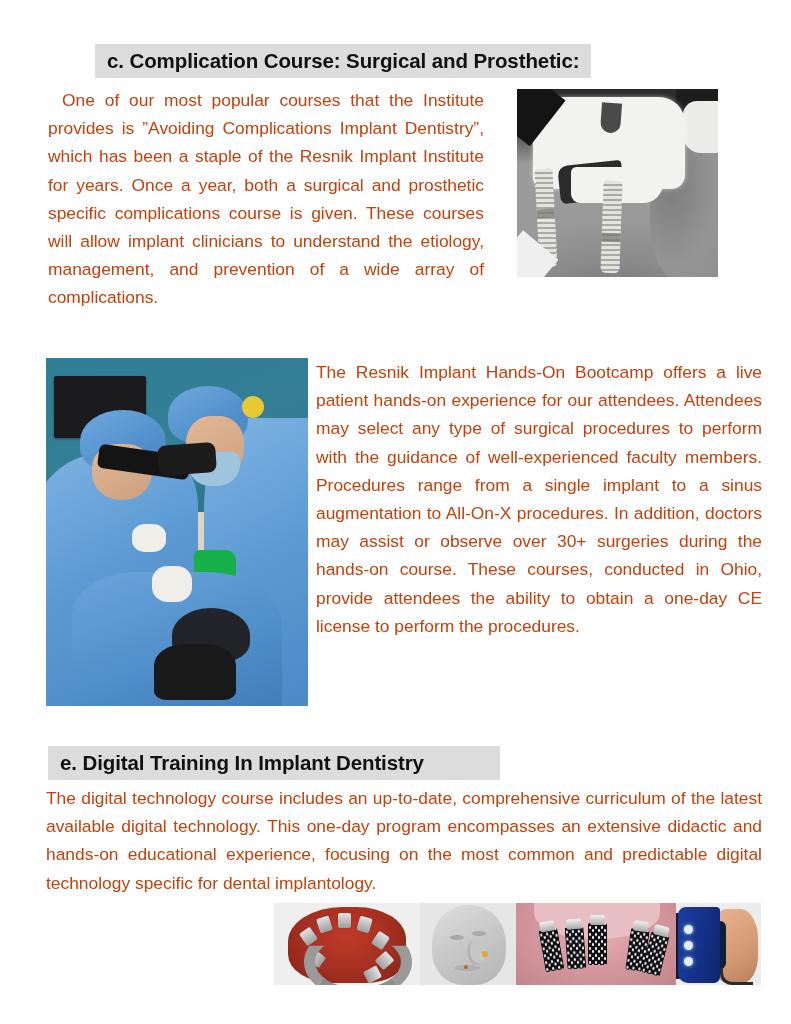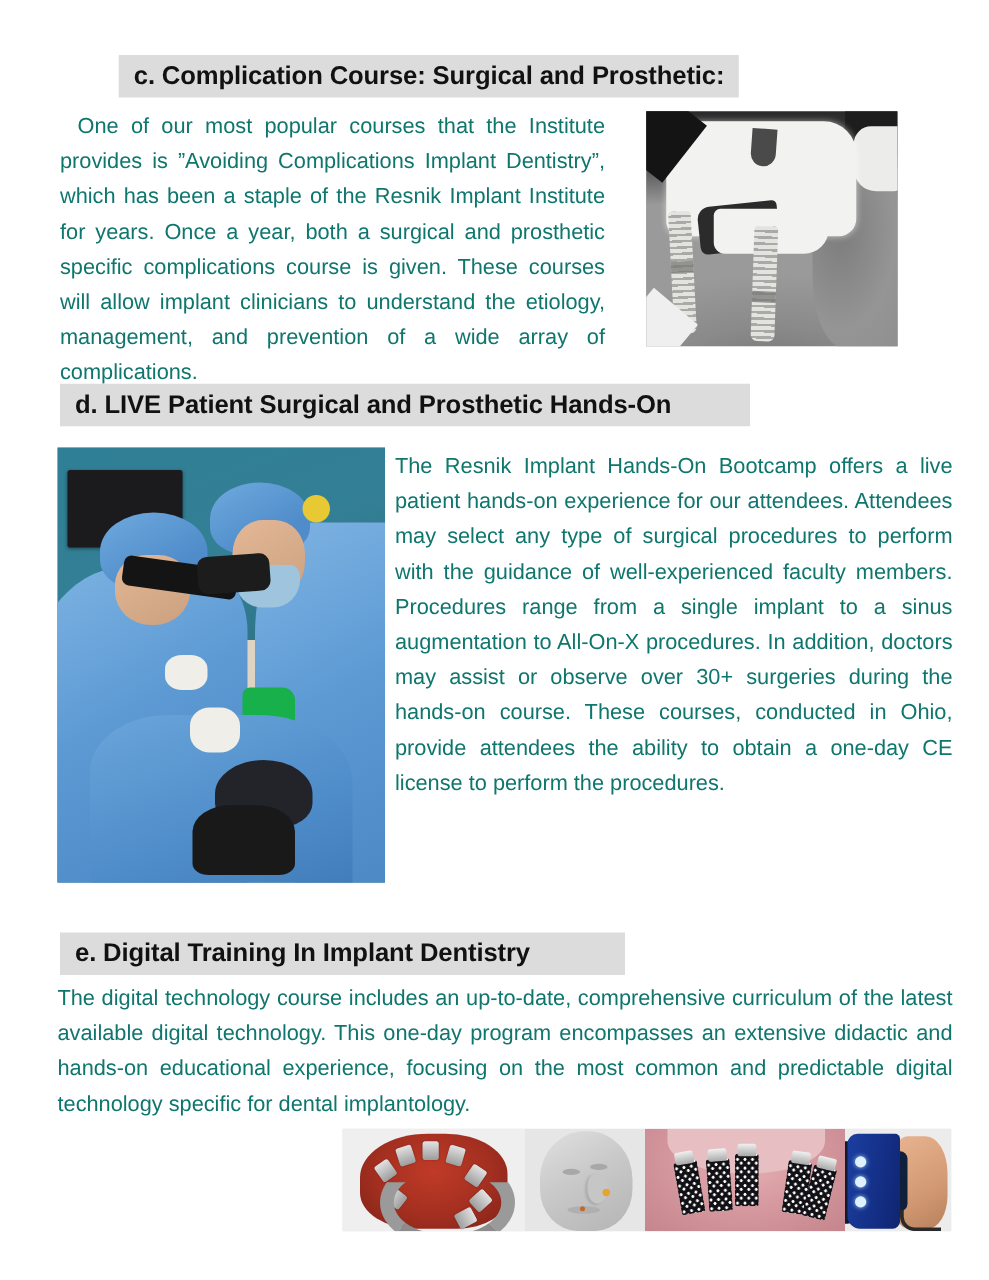--- a/index.html
+++ b/index.html
@@ -40,21 +40,21 @@
   }
   #heading-c { left: 48px; top: 44px;  width: 496px; height: 34px; margin-left: 47px; }
   #heading-d { left: 48px; top: 307px; width: 552px; height: 34px; }
   #heading-e { left: 48px; top: 746px; width: 452px; height: 34px; }
 
   
   .body-text {
     position: absolute;
     font-size: 17.4px;
     line-height: 28.2px;
-    color: #0f766e;
+    color: #c2410c;
     text-align: justify;
     -webkit-hyphens: none;
     hyphens: none;
     box-sizing: border-box;
   }
   #para-c {
     left: 48px; top: 86px; width: 436px;
     text-indent: 14px;
   }
   #para-d {
@@ -396,23 +396,20 @@
     <div class="xr-implant left">
       <div class="xr-bonemark a"></div>
     </div>
     <div class="xr-implant right">
       <div class="xr-bonemark b"></div>
     </div>
     <div class="xr-corner-l"></div>
     <div class="xr-corner-bl"></div>
   </div>
 
-  <div class="section-heading" id="heading-d">
-    <span class="htext">d. LIVE Patient Surgical and Prosthetic Hands-On</span>
-  </div>
 
   <div class="img-frame" id="surgery-image">
     <div class="sg-wall"></div>
     <div class="sg-monitor"></div>
     <div class="sg-counter"></div>
     <div class="sg-scrub right"></div>
     <div class="sg-cap b"></div>
     <div class="sg-face b"></div>
     <div class="sg-mask"></div>
     <div class="sg-yellow"></div>

